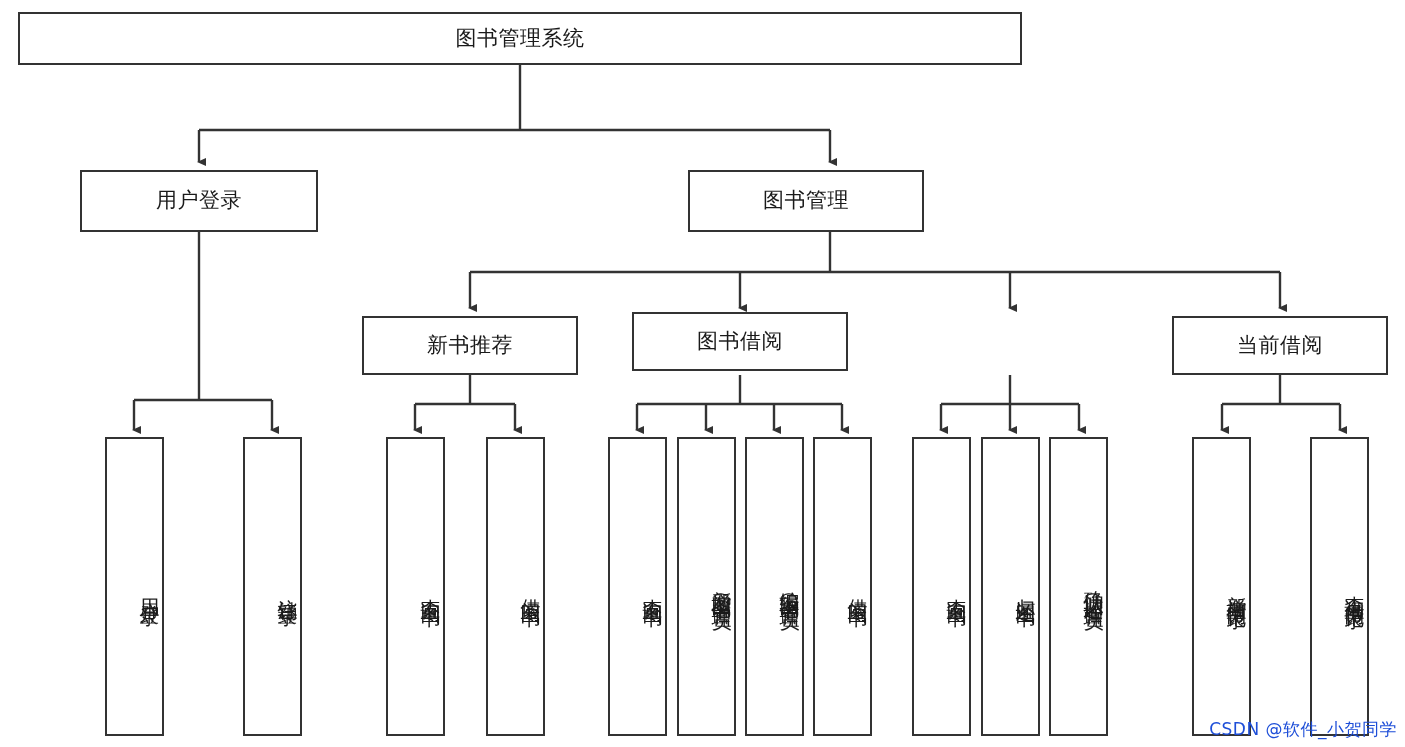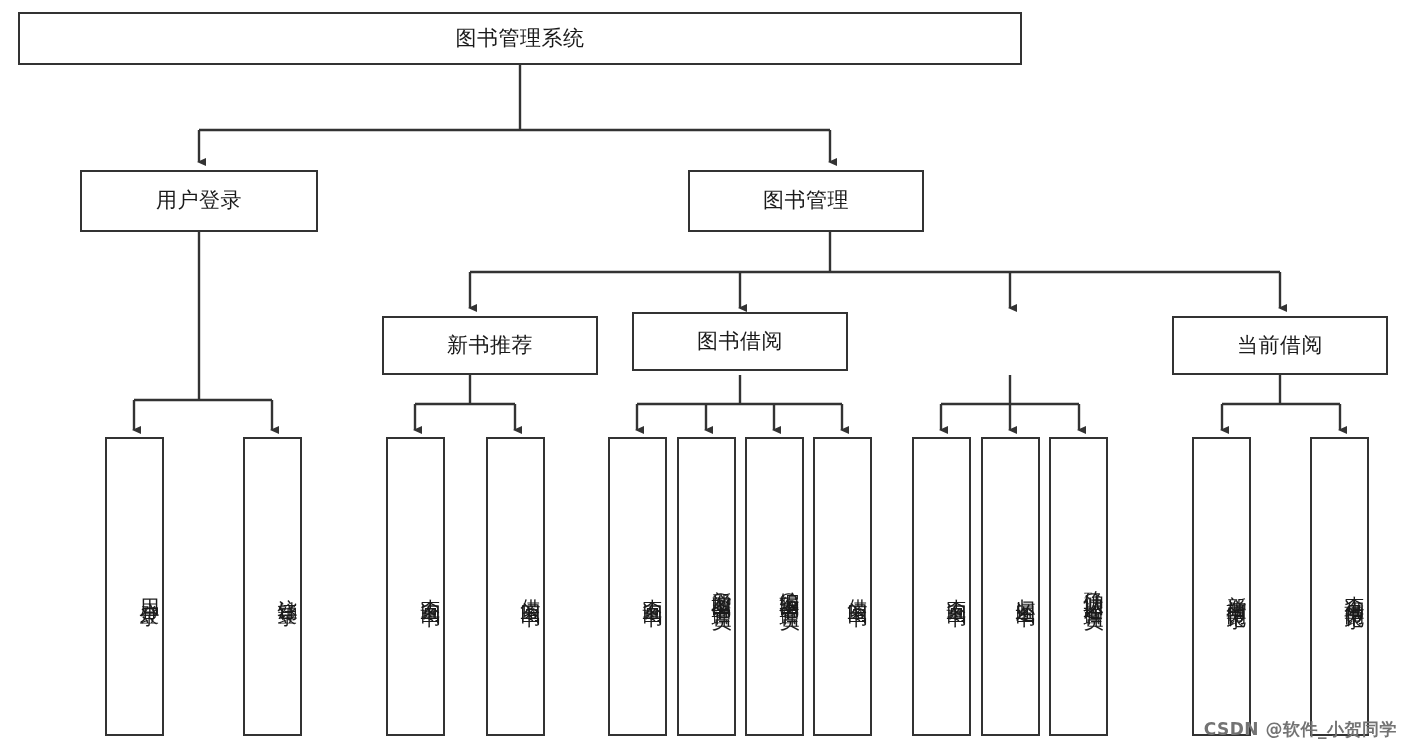--- a/index.html
+++ b/index.html
@@ -58,24 +58,23 @@
   .node-v .vlabel {
     writing-mode: vertical-rl;
     text-orientation: upright;
     white-space: nowrap;
   }
   #watermark {
     position: absolute;
     right: 8px;
     bottom: 6px;
     font-size: 17px;
-    color: #737373;
+    color: #1d4ed8;
     letter-spacing: 0.5px;
     white-space: nowrap;
-    font-weight: bold;
   }
 </style>
 </head>
 <body>
 
 <div id="diagram-root">
 
   <svg id="edge-layer" viewBox="0 0 1405 747" xmlns="http://www.w3.org/2000/svg">
     <defs>
       <marker id="arrow" markerWidth="9" markerHeight="9" refX="4" refY="7" orient="auto" markerUnits="userSpaceOnUse">
@@ -124,21 +123,21 @@
       <path d="M1222,404 L1222,430" marker-end="url(#arrow)"></path>
       <path d="M1340,404 L1340,430" marker-end="url(#arrow)"></path>
     </g>
   </svg>
 
   <div class="node node-h node-root" style="left:18px; top:12px; width:1004px; height:53px;">图书管理系统</div>
 
   <div class="node node-h" style="left:80px; top:170px; width:238px; height:62px;">用户登录</div>
   <div class="node node-h" style="left:688px; top:170px; width:236px; height:62px;">图书管理</div>
 
-  <div class="node node-h" style="left:362px; top:316px; width:216px; height:59px;margin-left:20px;">新书推荐</div>
+  <div class="node node-h" style="left:362px; top:316px; width:216px; height:59px;">新书推荐</div>
   <div class="node node-h" style="left:632px; top:312px; width:216px; height:59px;">图书借阅</div>
   <div class="node node-h" style="left:1172px; top:316px; width:216px; height:59px;">当前借阅</div>
 
   <div class="node node-v" style="left:105px; top:437px; width:59px; height:299px;">
     <span class="vlabel">用户登录</span>
   </div>
   <div class="node node-v" style="left:243px; top:437px; width:59px; height:299px;">
     <span class="vlabel">注销登录</span>
   </div>
 

